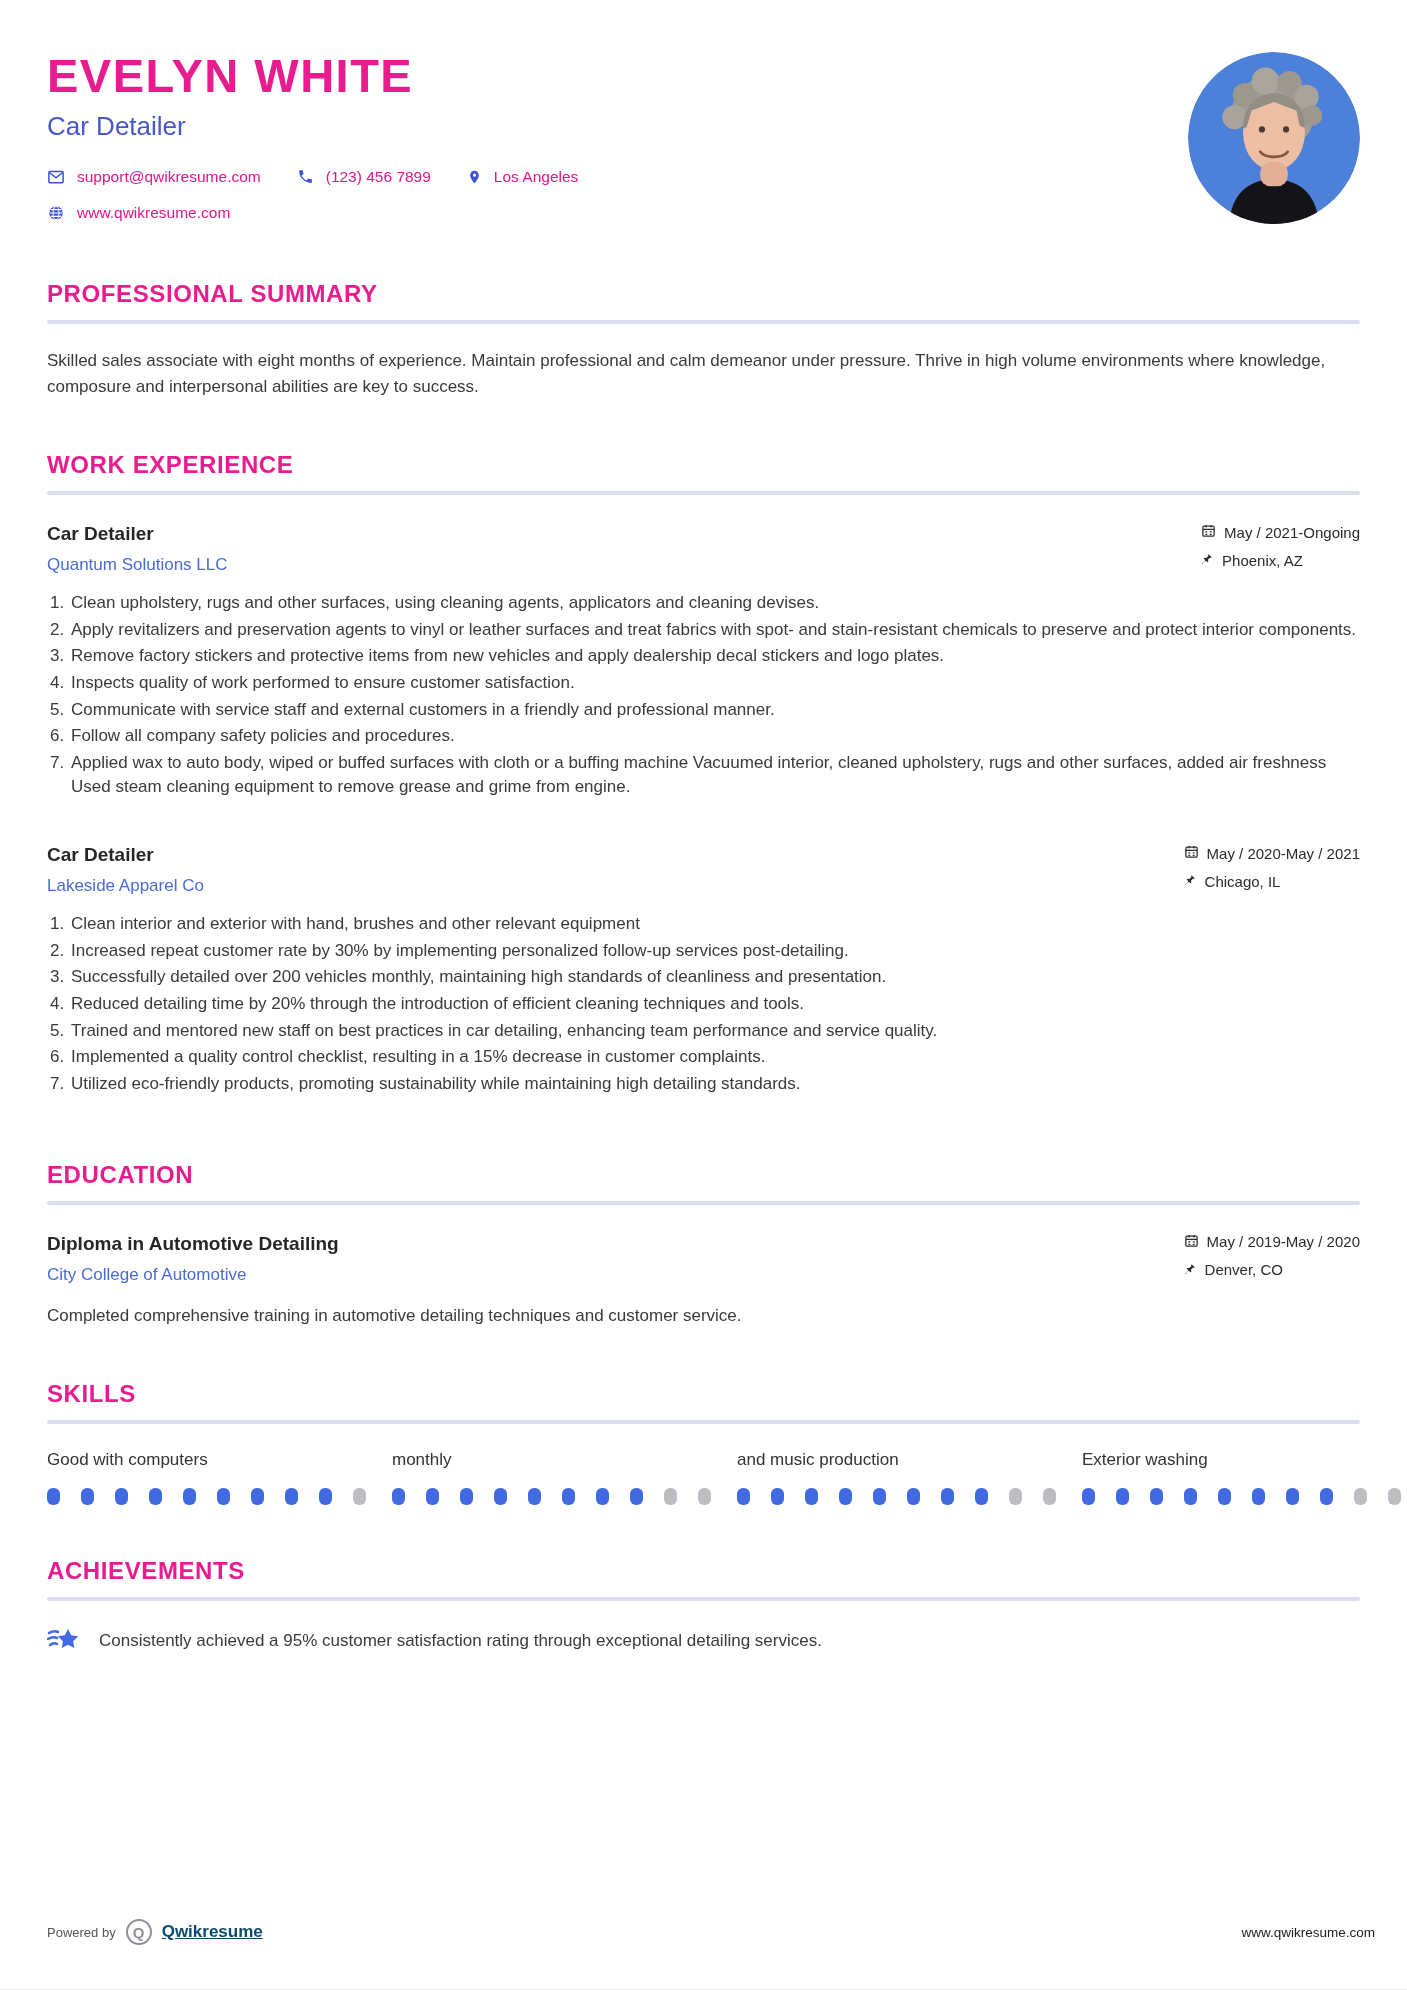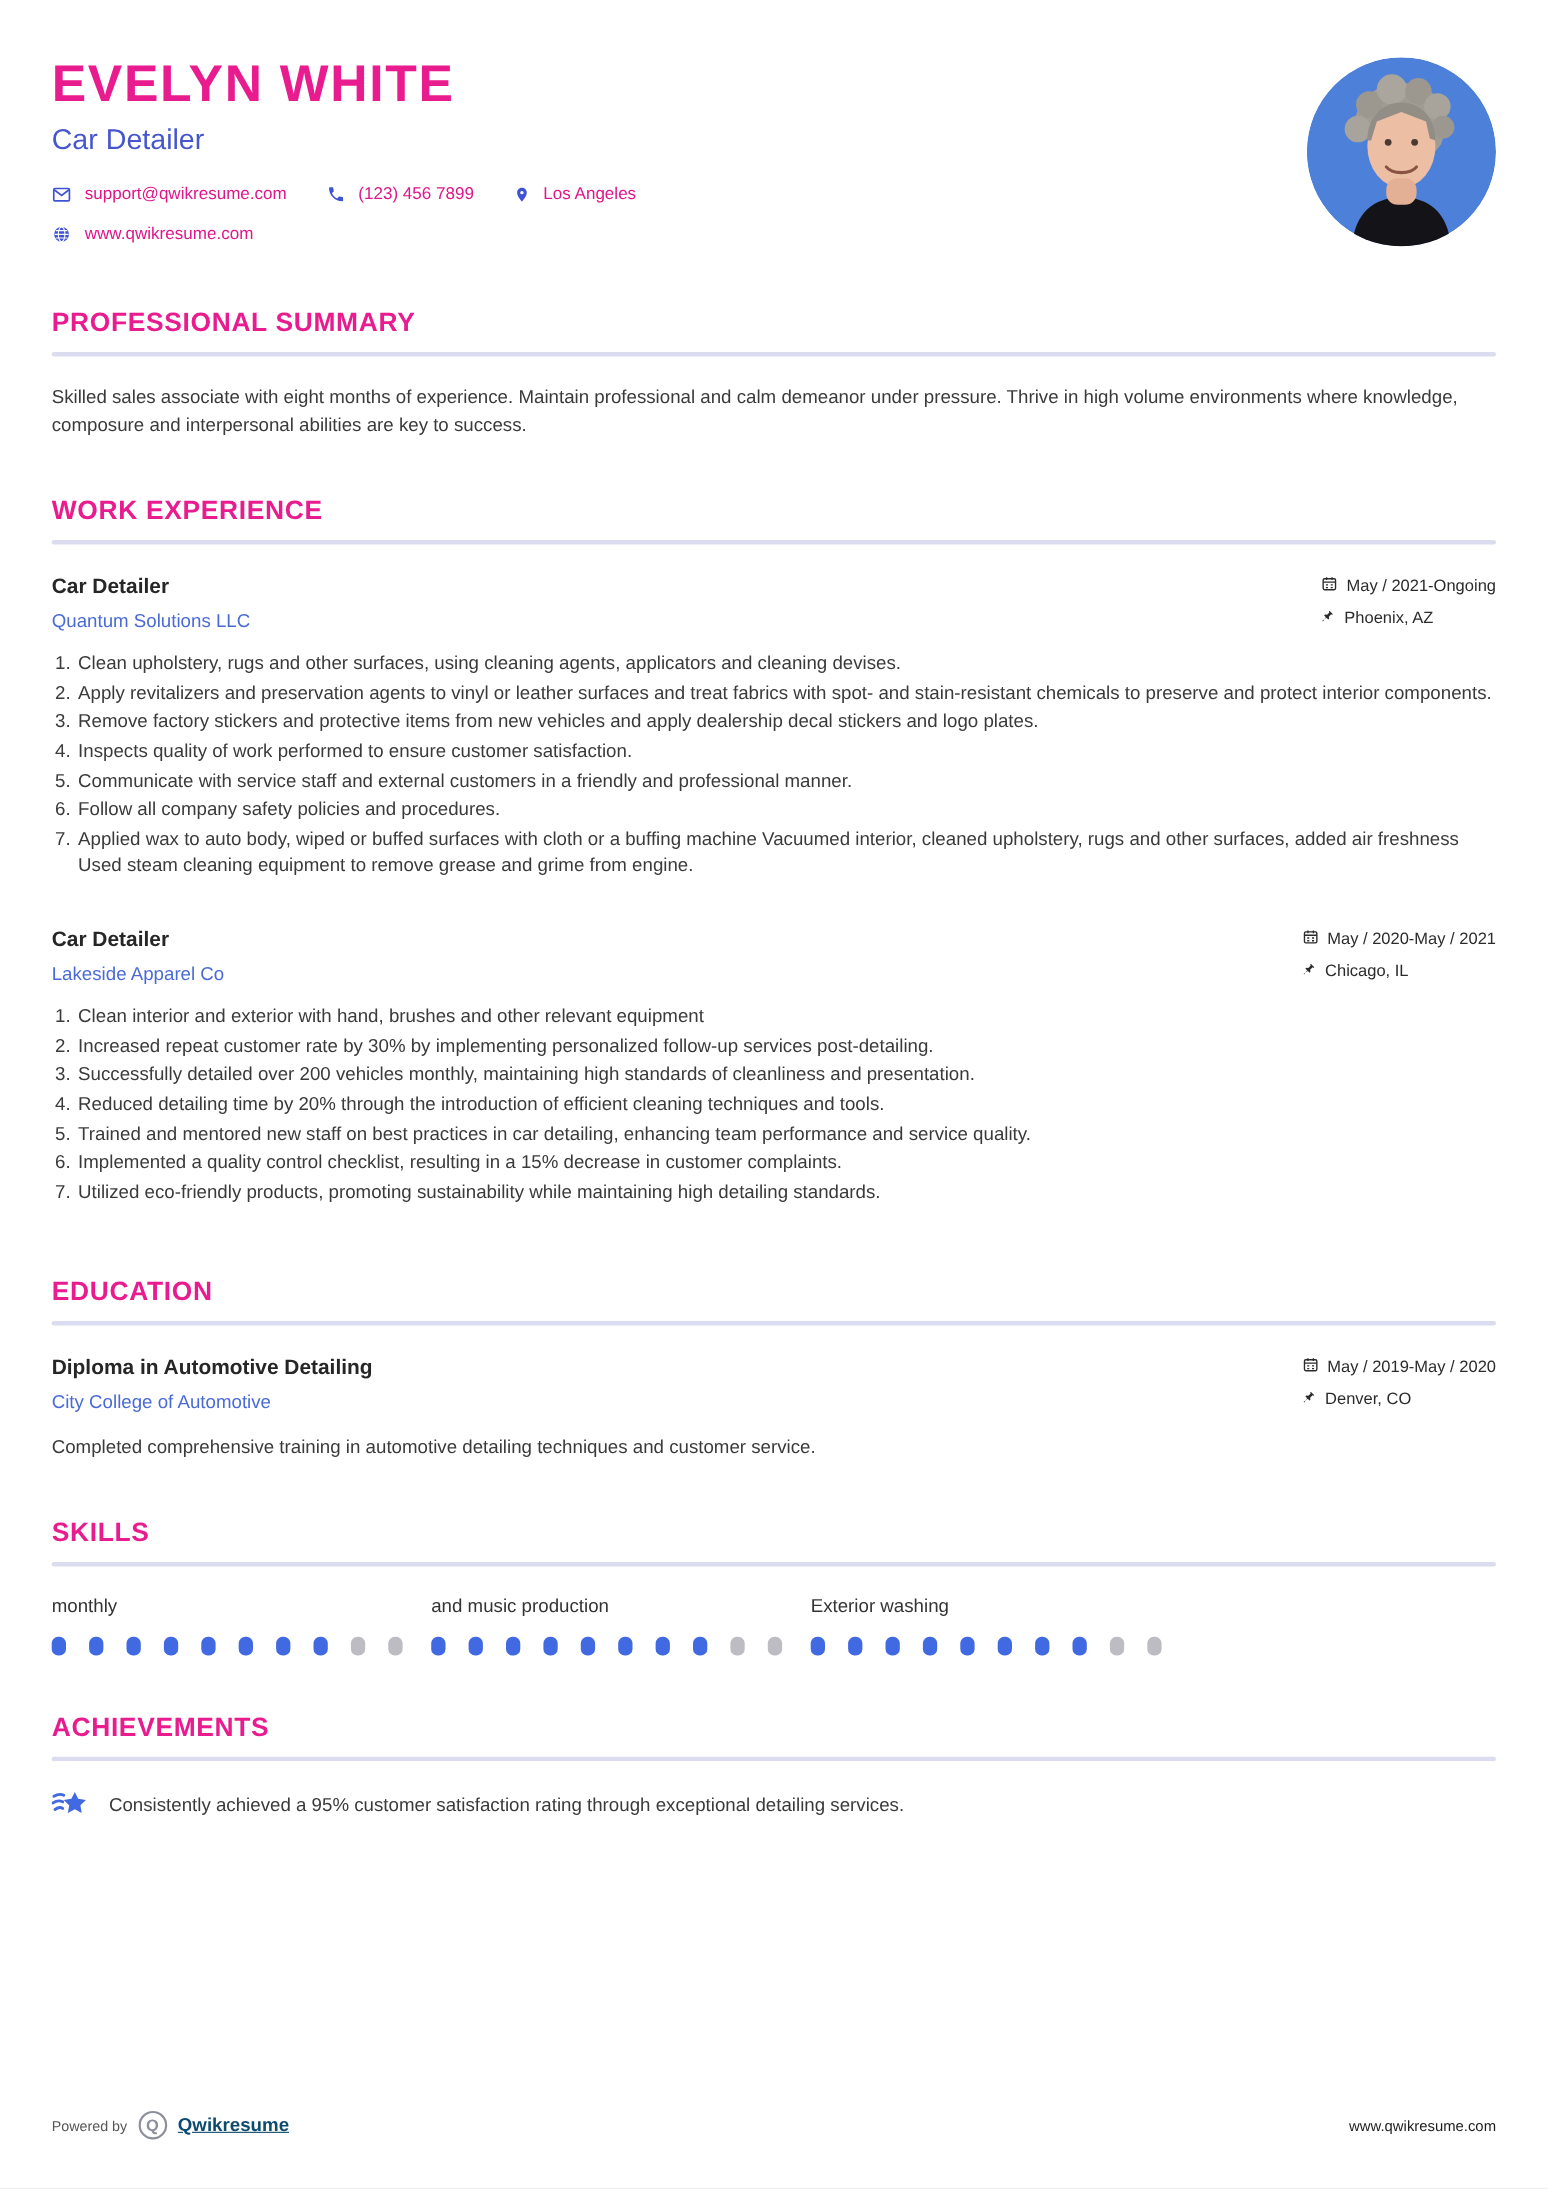--- a/index.html
+++ b/index.html
@@ -59,21 +59,21 @@
   .dot.filled { background:#4169e1; }
 
   
   .ach-list { list-style:none; margin-top:28px; }
   .ach-item { display:flex; align-items:flex-start; gap:18px; margin-bottom:26px; }
   .ach-item svg { flex:0 0 auto; margin-top:-4px; }
   .ach-text { font-size:17px; color:#3a3a3a; line-height:1.4; }
 
   
   .footer {
-    position:absolute; left:47px; right:47px; bottom:44px;
+    position:absolute; left:47px; right:32px; bottom:44px;
     display:flex; justify-content:space-between; align-items:center;
   }
   .footer-left { display:flex; align-items:center; gap:10px; }
   .powered { font-size:13px; color:#555555; }
   .q-logo {
     width:26px; height:26px; border-radius:50%; border:2.5px solid #8d8f9a;
     color:#8d8f9a; font-size:15px; font-weight:700;
     display:flex; align-items:center; justify-content:center;
   }
   .brand-link { font-size:17px; color:#0c4a6e; font-weight:700; text-decoration:underline; }
@@ -273,20 +273,35 @@
       </div>
       <p class="body-text edu-desc">Completed comprehensive training in automotive detailing techniques and customer service.</p>
     </div>
   </div>
 
   <div class="sec">
     <div class="sec-heading">SKILLS</div>
     <div class="rule"></div>
     <div class="skills-grid">
         <div>
+          <div class="skill-label">Good with computers</div>
+          <div class="dots">
+            <span class="dot filled"></span>
+            <span class="dot filled"></span>
+            <span class="dot filled"></span>
+            <span class="dot filled"></span>
+            <span class="dot filled"></span>
+            <span class="dot filled"></span>
+            <span class="dot filled"></span>
+            <span class="dot filled"></span>
+            <span class="dot filled"></span>
+            <span class="dot"></span>
+          </div>
+        </div>
+        <div>
           <div class="skill-label">monthly</div>
           <div class="dots">
             <span class="dot filled"></span>
             <span class="dot filled"></span>
             <span class="dot filled"></span>
             <span class="dot filled"></span>
             <span class="dot filled"></span>
             <span class="dot filled"></span>
             <span class="dot filled"></span>
             <span class="dot filled"></span>

